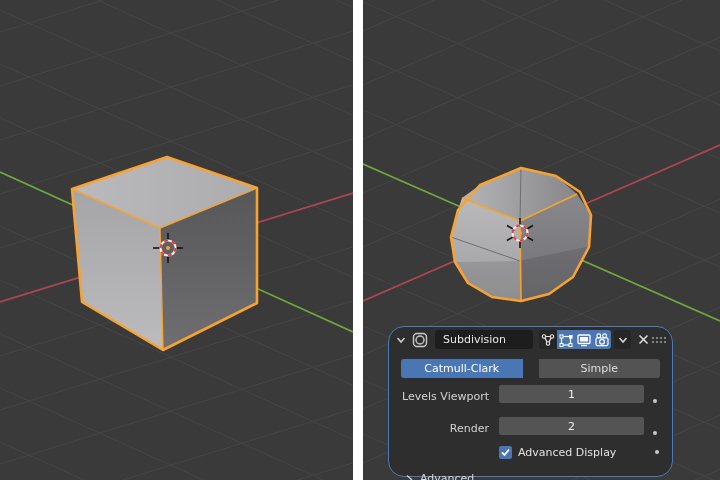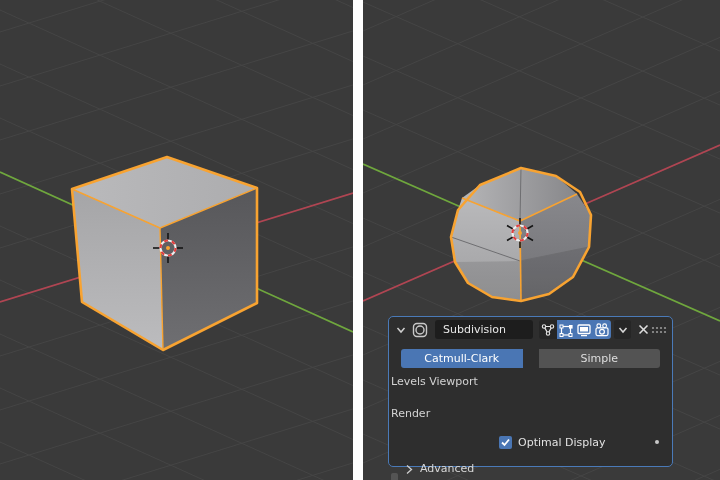--- a/index.html
+++ b/index.html
@@ -5,44 +5,44 @@
   html,body{margin:0;padding:0;background:#1e1e1e;}
   .stage{position:relative;width:720px;height:480px;overflow:hidden;
          font-family:"DejaVu Sans","Liberation Sans",sans-serif;display:flex;}
   .viewport{position:relative;height:480px;background:#3a3a3a;overflow:hidden;}
   .viewport.left{width:353px;}
   .viewport.right{width:357px;}
   .separator{width:10px;height:480px;background:#ffffff;}
   svg{display:block;}
 
   
-  .panel{position:absolute;left:25px;top:316px;width:285px;height:151px;
+  .panel{position:absolute;left:25px;top:326px;width:285px;height:151px;
          box-sizing:border-box;background:#2e2e2e;border:1px solid #4a7ab8;
-         border-radius:5px;color:#d6d6d6;font-size:11px;z-index:5;}
+         border-radius:16px;color:#d6d6d6;font-size:11px;z-index:5;}
   .panel-header{display:flex;align-items:center;height:25px;padding:0 6px 0 6px;}
   .hdr-gap{width:4px;flex:0 0 auto;}
   .icon-btn{flex:0 0 auto;display:flex;align-items:center;justify-content:center;}
   .name-field{width:90px;height:19px;background:#1d1d1d;border-radius:3px;
               border:none;outline:none;color:#e8e8e8;font-size:11px;padding:0 0 0 8px;
               font-family:"DejaVu Sans","Liberation Sans",sans-serif;margin:0 4px 0 6px;}
   .tgl{width:18px;height:19px;}
   .tgl.dark{background:#262626;}
   .tgl.blue{background:#4a76b4;}
   .tgl.first{border-radius:3px 0 0 3px;margin-left:2px;}
   .tgl.last{border-radius:0 3px 3px 0;}
   .drop-btn{width:17px;height:19px;background:#262626;border-radius:3px;margin-left:3px;}
   .close-btn{width:16px;height:19px;margin-left:4px;}
   .grip{margin-left:auto;}
 
   .seg-row{display:flex;margin:7px 12px 0 12px;height:19px;}
   .seg{flex:1;display:flex;align-items:center;justify-content:center;color:#e9e9e9;}
   .seg.sel{background:#4a76b4;border-radius:3px 0 0 3px;color:#ffffff;}
   .seg.unsel{background:#535353;border-radius:0 3px 3px 0;margin-left:16px;color:#dedede;}
 
-  .fld-row{display:flex;align-items:flex-start;height:18px;margin:0 0 0 0;padding-left:2px;flex-direction:column;}
+  .fld-row{display:flex;align-items:flex-end;height:18px;margin:0 0 0 0;padding-left:2px;}
   .fld-row.r1{margin-top:7px;}
   .fld-row.r2{margin-top:14px;}
   .fld-label{flex:0 0 98px;text-align:right;margin-right:10px;color:#d2d2d2;}
   .fld-value{flex:0 0 145px;height:18px;background:#545454;border-radius:2px;
              display:flex;align-items:center;justify-content:center;color:#f0f0f0;}
   .dot{flex:0 0 auto;width:4px;height:4px;border-radius:50%;background:#c9c9c9;margin-left:9px;}
 
   .chk-row{display:flex;align-items:center;height:14px;margin:10px 0 0 110px;}
   .checkbox{width:13px;height:13px;background:#4a76b4;border-radius:2px;
             display:flex;align-items:center;justify-content:center;}
@@ -315,21 +315,21 @@
         <div class="fld-value">2</div>
         <span class="dot"></span>
       </div>
 
       <div class="chk-row">
         <span class="checkbox">
           <svg width="11" height="11">
               <polyline points="2,5.5 4.5,8 9,2.5" fill="none" stroke="#ffffff" stroke-width="1.8"></polyline>
             </svg>
         </span>
-        <span class="chk-label">Optimal Display</span>
+        <span class="chk-label">Advanced Display</span>
         <span class="dot"></span>
       </div>
 
       <div class="adv-row">
         <svg width="8" height="11">
           <polyline points="2,1.5 6.5,5.5 2,9.5" fill="none" stroke="#cfcfcf" stroke-width="1.3"></polyline>
         </svg>
         <span>Advanced</span>
       </div>
 

